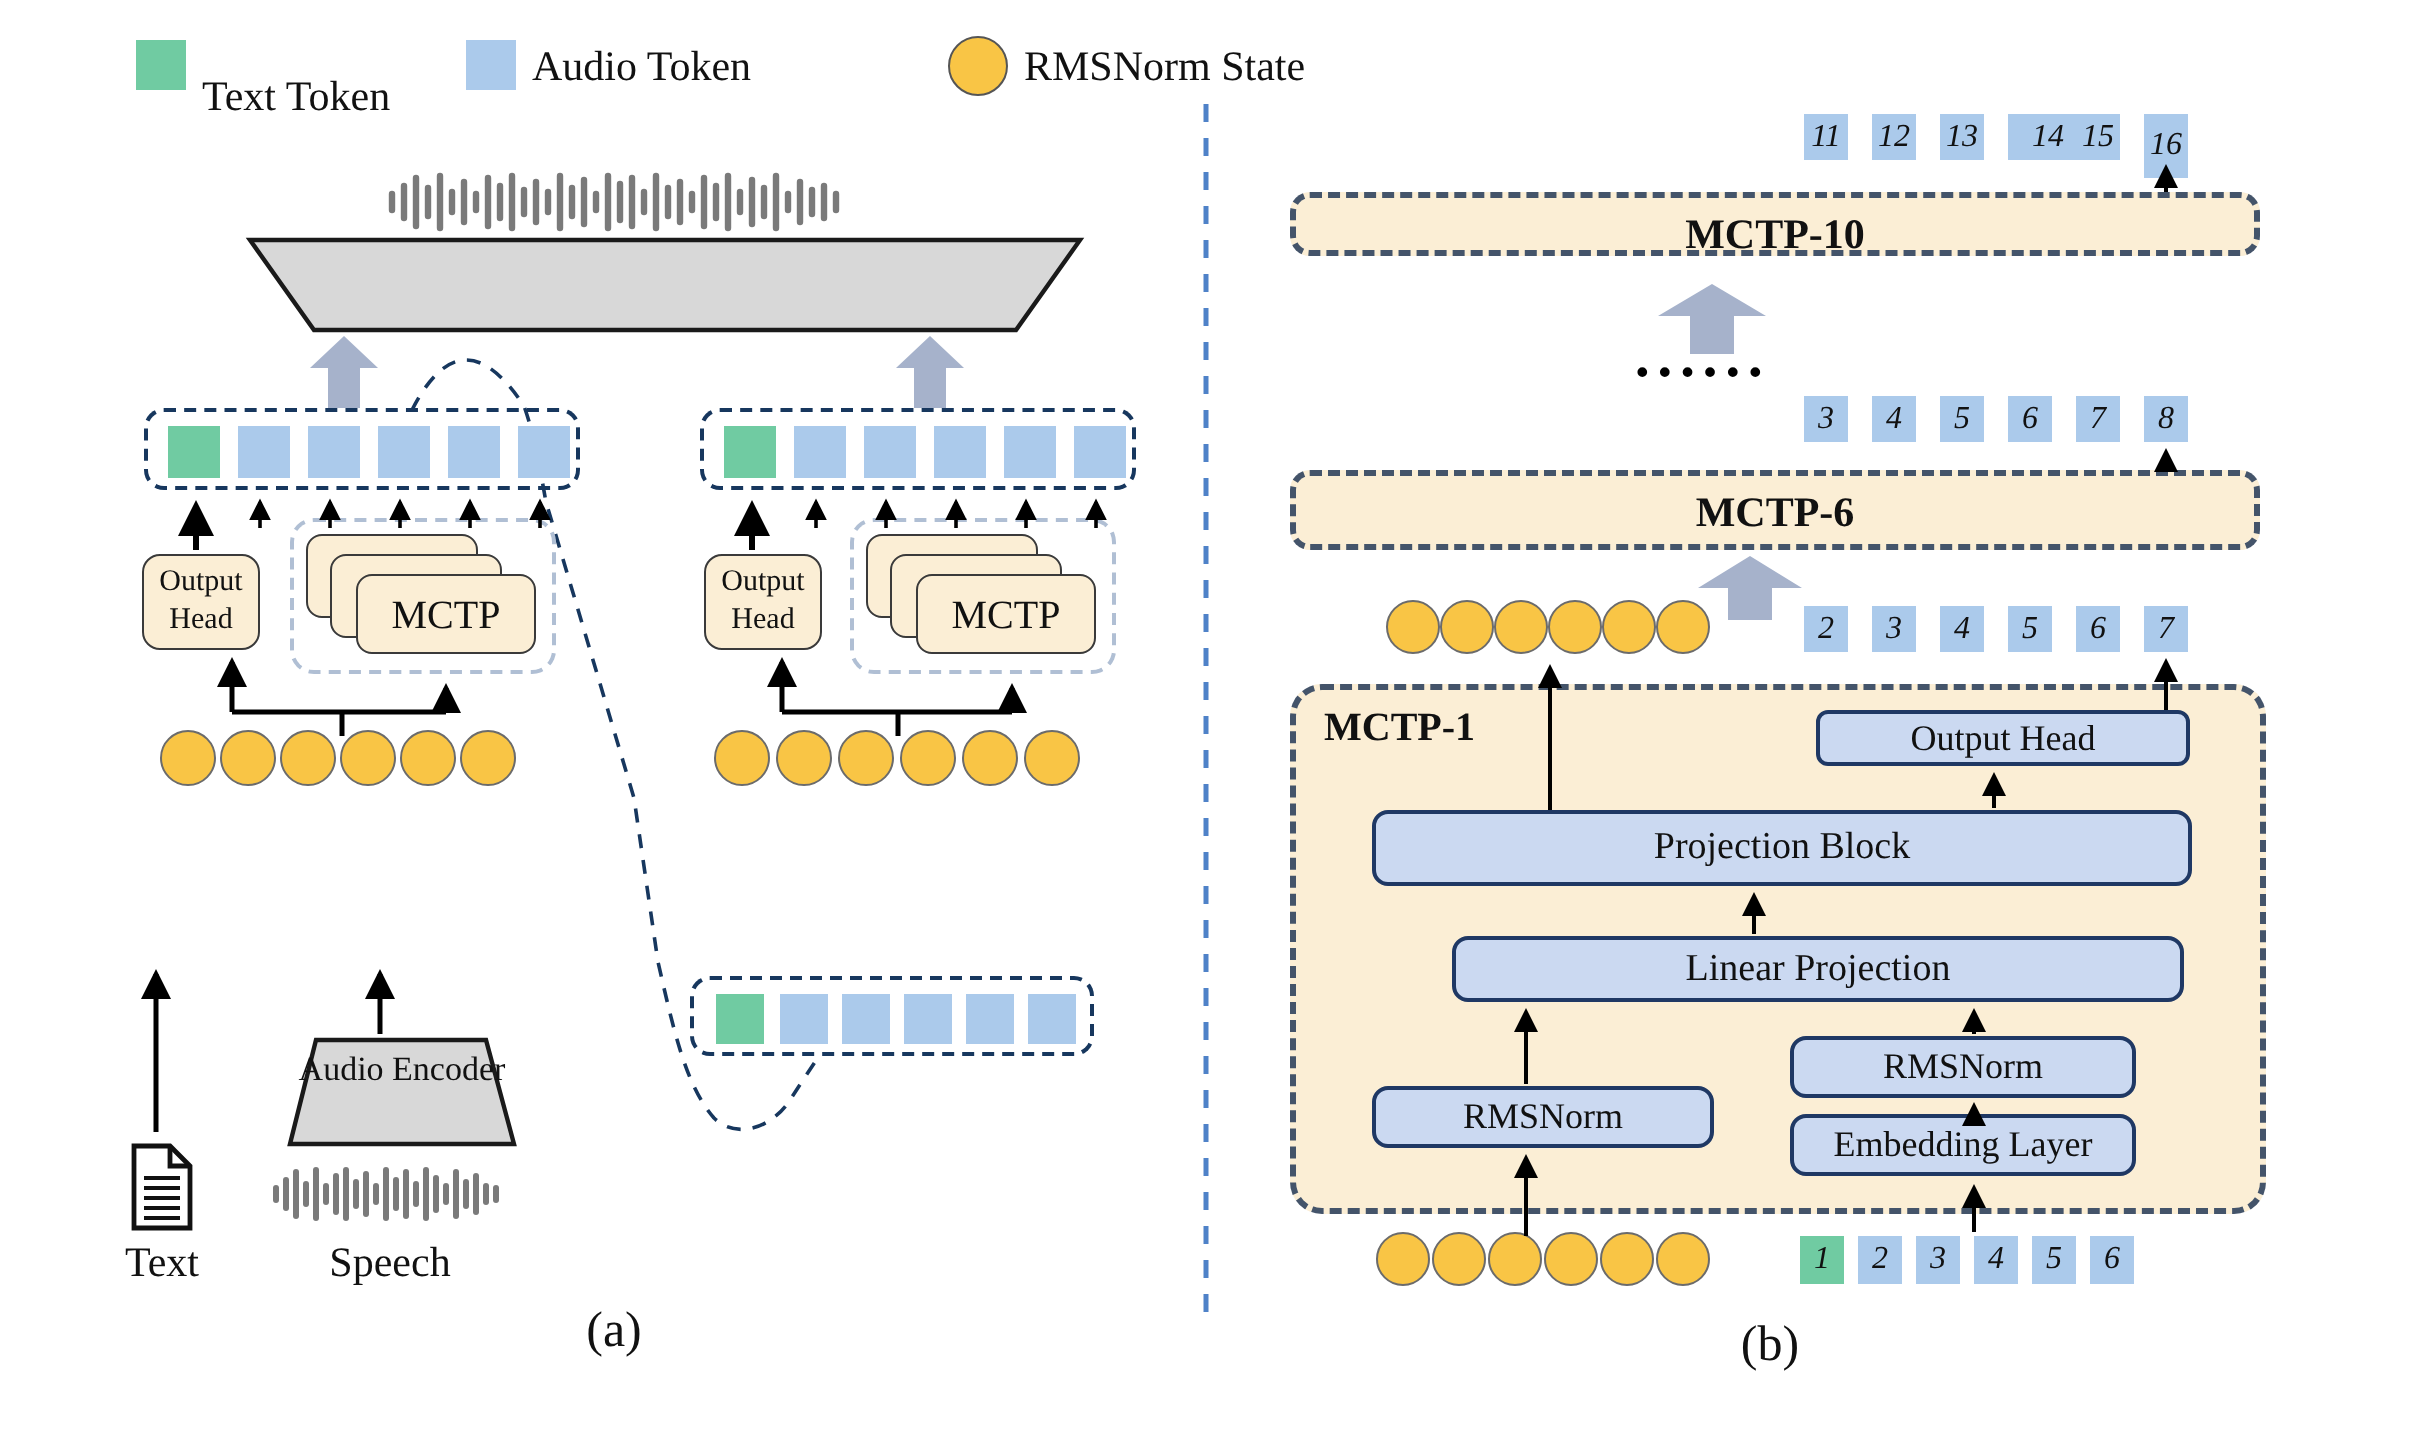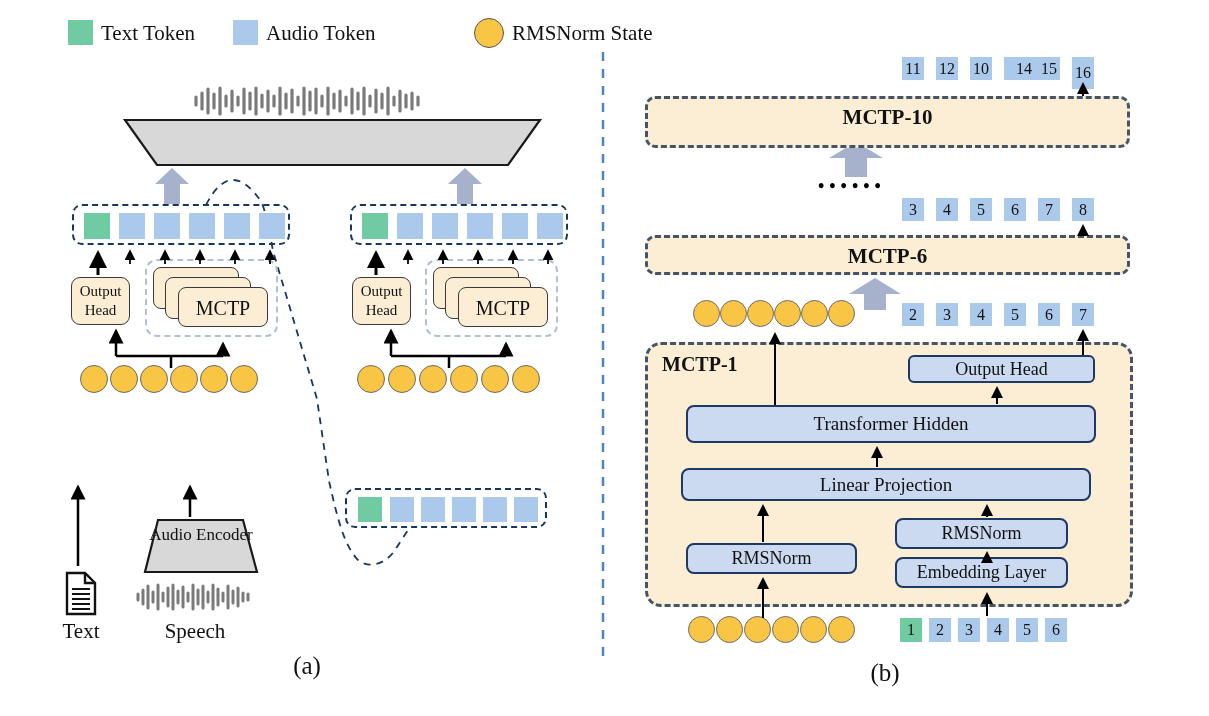--- a/index.html
+++ b/index.html
@@ -3,21 +3,21 @@
 <meta charset="utf-8">
 <style>
   html,body{margin:0;padding:0;background:#fff;}
   #stage{position:relative;width:1209px;height:716px;background:#fff;overflow:hidden;
          font-family:"Liberation Serif","DejaVu Serif",serif;color:#111;}
   svg.layer{position:absolute;left:0;top:0;pointer-events:none;}
   .abs{position:absolute;}
   .lbl{position:absolute;text-align:center;color:#111;}
   
   .tok{position:absolute;display:flex;align-items:center;justify-content:center;
-       font-size:16px;color:#111;}
+       font-size:16px;color:#111;font-style:italic;}
   .tok.blue{background:#ABCAEB;}
   .tok.green{background:#70CBA2;}
   
   .hs{position:absolute;width:28px;height:28px;border-radius:50%;
       background:#F9C545;border:1.5px solid #6b6b6b;box-sizing:border-box;}
   .hs.sm{width:27px;height:27px;}
   
   .tokbox{position:absolute;border:2px dashed #17375E;border-radius:10px;box-sizing:border-box;}
   
   .cream{position:absolute;background:#FBEED5;box-sizing:border-box;}
@@ -54,21 +54,21 @@
 
     <polygon points="158,520 243,520 257,572 145,572" fill="#D8D8D8" stroke="#1a1a1a" stroke-width="2.2"></polygon>
 
     <polygon points="172,168 189,184 180,184 180,204 164,204 164,184 155,184" fill="#A6B2CB"></polygon>
     <polygon points="465,168 482,184 473,184 473,204 457,204 457,184 448,184" fill="#A6B2CB"></polygon>
     <polygon points="856,142 883,158 867,158 867,177 845,177 845,158 829,158" fill="#A6B2CB"></polygon>
     <polygon points="875,278 901,294 886,294 886,310 864,310 864,294 849,294" fill="#A6B2CB"></polygon>
   </svg>
 
   <div class="legend-sq abs" style="left:68px;top:20px;background:#70CBA2;"></div>
-  <div class="legend-label" style="left:101px;top:21px;">Text Token</div>
+  <div class="legend-label" style="left:101px;top:36px;">Text Token</div>
   <div class="legend-sq abs" style="left:233px;top:20px;background:#ABCAEB;"></div>
   <div class="legend-label" style="left:266px;top:21px;">Audio Token</div>
   <div class="abs" style="left:474px;top:18px;width:30px;height:30px;border-radius:50%;background:#F9C545;border:1.5px solid #555;box-sizing:border-box;"></div>
   <div class="legend-label" style="left:512px;top:21px;">RMSNorm State</div>
 
   <svg id="wave-a" class="abs" style="left:193px;top:85px;" width="230" height="32">
       <line x1="3" x2="3" y1="12" y2="20" stroke="#7a7a7a" stroke-width="3.2" stroke-linecap="round"></line>
       <line x1="9" x2="9" y1="8" y2="24" stroke="#7a7a7a" stroke-width="3.2" stroke-linecap="round"></line>
       <line x1="15" x2="15" y1="4" y2="28" stroke="#7a7a7a" stroke-width="3.2" stroke-linecap="round"></line>
       <line x1="21" x2="21" y1="9" y2="23" stroke="#7a7a7a" stroke-width="3.2" stroke-linecap="round"></line>
@@ -199,26 +199,26 @@
       <line x1="103" x2="103" y1="6" y2="24" stroke="#7a7a7a" stroke-width="3" stroke-linecap="round"></line>
       <line x1="108" x2="108" y1="11" y2="19" stroke="#7a7a7a" stroke-width="3" stroke-linecap="round"></line>
       <line x1="113" x2="113" y1="12" y2="18" stroke="#7a7a7a" stroke-width="3" stroke-linecap="round"></line>
     </svg>
   <div class="lbl" style="left:150px;top:619px;width:90px;font-size:21px;">Speech</div>
 
   <div class="caption" style="left:267px;top:652px;">(a)</div>
 
   <span class="tok blue" style="left:902px;top:57px;width:22px;height:23px;">11</span>
   <span class="tok blue" style="left:936px;top:57px;width:22px;height:23px;">12</span>
-  <span class="tok blue" style="left:970px;top:57px;width:22px;height:23px;">10</span>
+  <span class="tok blue" style="left:970px;top:57px;width:22px;height:23px;">13</span>
   <span class="tok blue" style="left:1004px;top:57px;width:40px;height:23px;">14</span>
   <span class="tok blue" style="left:1038px;top:57px;width:22px;height:23px;">15</span>
   <span class="tok blue" style="left:1072px;top:57px;width:22px;height:32px;">16</span>
 
-  <div class="mctpN" style="left:645px;top:96px;width:485px;height:52px;line-height:36px;text-align:center;">MCTP-10</div>
+  <div class="mctpN" style="left:645px;top:96px;width:485px;height:32px;line-height:36px;text-align:center;">MCTP-10</div>
 
   <div class="dots" style="left:818px;top:176px;">••••••</div>
 
   <span class="tok blue" style="left:902px;top:198px;width:22px;height:23px;">3</span>
   <span class="tok blue" style="left:936px;top:198px;width:22px;height:23px;">4</span>
   <span class="tok blue" style="left:970px;top:198px;width:22px;height:23px;">5</span>
   <span class="tok blue" style="left:1004px;top:198px;width:22px;height:23px;">6</span>
   <span class="tok blue" style="left:1038px;top:198px;width:22px;height:23px;">7</span>
   <span class="tok blue" style="left:1072px;top:198px;width:22px;height:23px;">8</span>
 
@@ -236,22 +236,22 @@
   <span class="tok blue" style="left:970px;top:303px;width:22px;height:23px;">4</span>
   <span class="tok blue" style="left:1004px;top:303px;width:22px;height:23px;">5</span>
   <span class="tok blue" style="left:1038px;top:303px;width:22px;height:23px;">6</span>
   <span class="tok blue" style="left:1072px;top:303px;width:22px;height:23px;">7</span>
 
   <div class="mctpN" style="left:645px;top:342px;width:488px;height:265px;border-radius:16px;text-align:left;">
     <div class="abs" style="left:14px;top:8px;font-size:20px;font-weight:bold;">MCTP-1</div>
   </div>
 
   <div class="bluebox" style="left:908px;top:355px;width:187px;height:28px;font-size:18px;border-radius:6px;">Output Head</div>
-  <div class="bluebox" style="left:686px;top:405px;width:410px;height:38px;">Transformer Hidden</div>
-  <div class="bluebox" style="left:681px;top:468px;width:410px;height:33px;">Linear Projection</div>
+  <div class="bluebox" style="left:686px;top:405px;width:410px;height:38px;">Projection Block</div>
+  <div class="bluebox" style="left:726px;top:468px;width:366px;height:33px;">Linear Projection</div>
   <div class="bluebox" style="left:686px;top:543px;width:171px;height:31px;font-size:18px;">RMSNorm</div>
   <div class="bluebox" style="left:895px;top:518px;width:173px;height:31px;font-size:18px;">RMSNorm</div>
   <div class="bluebox" style="left:895px;top:557px;width:173px;height:31px;font-size:18px;">Embedding Layer</div>
 
   <div class="hs sm" style="left:688px;top:616px;"></div>
   <div class="hs sm" style="left:716px;top:616px;"></div>
   <div class="hs sm" style="left:744px;top:616px;"></div>
   <div class="hs sm" style="left:772px;top:616px;"></div>
   <div class="hs sm" style="left:800px;top:616px;"></div>
   <div class="hs sm" style="left:828px;top:616px;"></div>

